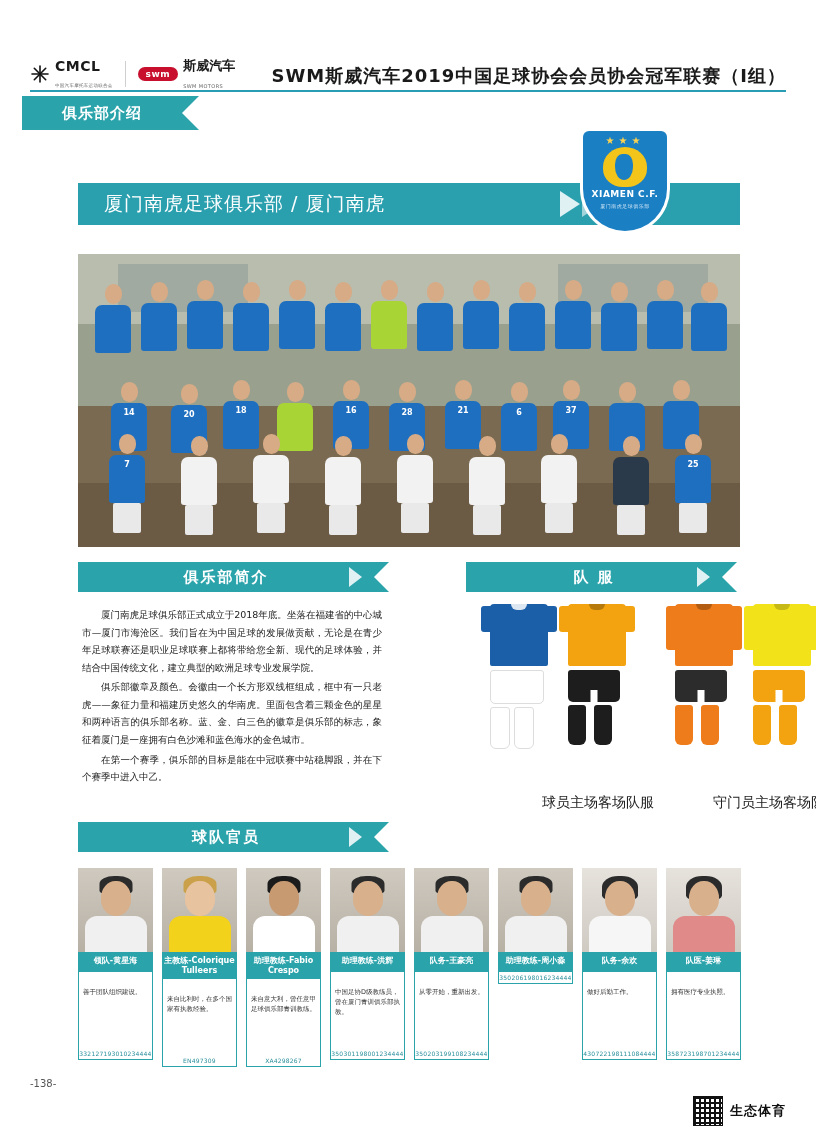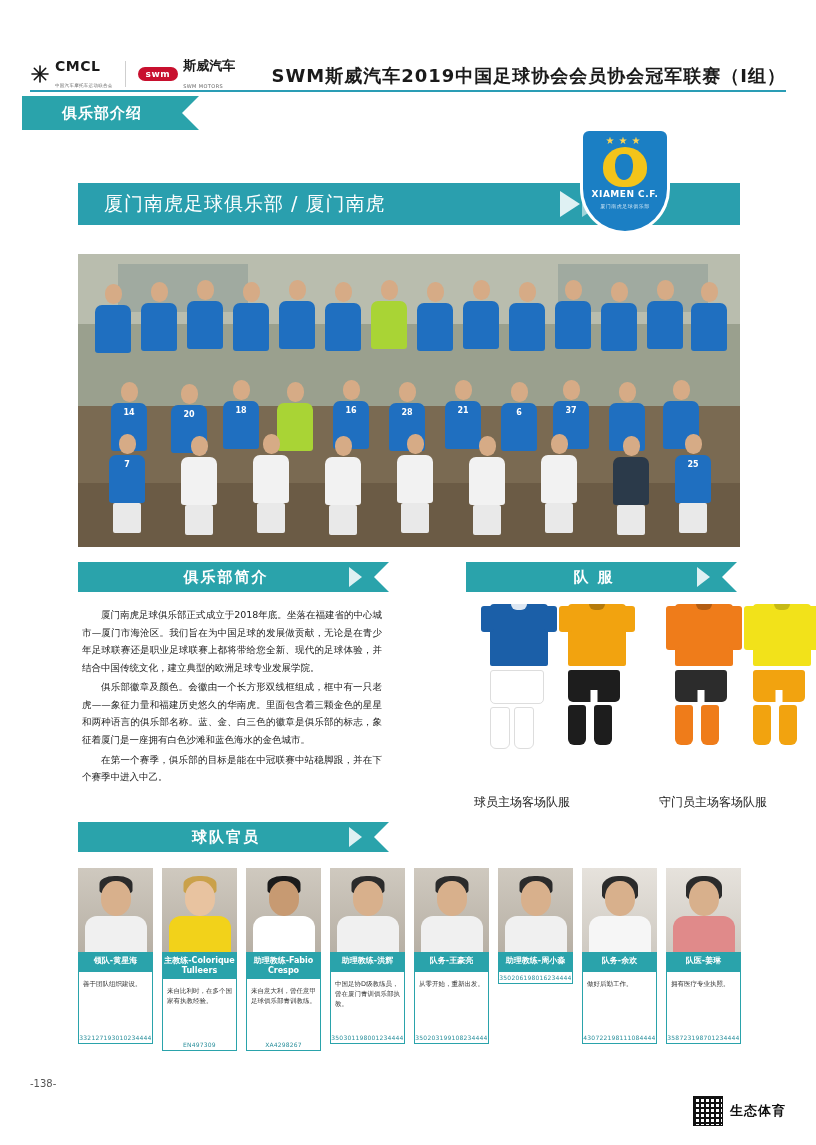--- a/index.html
+++ b/index.html
@@ -171,39 +171,39 @@
   }
   .jersey .sleeveL,.jersey .sleeveR{position:absolute;top:2px;width:13px;height:26px;border-radius:3px;}
   .jersey .sleeveL{left:-9px;}
   .jersey .sleeveR{right:-9px;}
   .jersey .collar{position:absolute;left:50%;top:0;transform:translateX(-50%);width:16px;height:6px;background:rgba(255,255,255,.85);border-radius:0 0 8px 8px;}
   .shorts{width:52px;height:32px;margin-top:4px;border-radius:3px 3px 5px 5px;position:relative;}
   .shorts:after{content:"";position:absolute;left:50%;bottom:0;transform:translateX(-50%);width:7px;height:12px;background:#fff;}
   .socks{width:44px;height:40px;margin-top:3px;display:flex;justify-content:space-between;}
   .socks span{width:18px;height:40px;border-radius:3px 3px 6px 6px;display:block;}
   .kit-caption{
-    position:absolute;width:180px;text-align:left;font-size:12px;color:#222;
+    position:absolute;width:180px;text-align:right;font-size:14px;color:#222;
   }
 
   
   .officials{position:absolute;left:78px;top:868px;width:662px;height:174px;
     display:flex;gap:9px;}
   .official{width:75px;}
   .off-photo{width:75px;height:84px;background:#c9c2b8;position:relative;overflow:hidden;}
   .off-photo .bg{position:absolute;inset:0;background:linear-gradient(180deg,#cfc9bf,#b7b0a5);}
   .off-photo .head{position:absolute;left:50%;top:13px;transform:translateX(-50%);width:30px;height:35px;border-radius:48%;background:#d8b08c;}
   .off-photo .hair{position:absolute;left:50%;top:8px;transform:translateX(-50%);width:33px;height:18px;border-radius:45% 45% 20% 20%;background:#2b2b2b;}
   .off-photo .torso{position:absolute;left:50%;bottom:0;transform:translateX(-50%);width:62px;height:36px;border-radius:12px 12px 0 0;background:#f0f0f0;}
   .off-name{
     background:#2aa3ab;color:#fff;font-size:8px;font-weight:bold;
     text-align:center;padding:4px 1px;line-height:1.2;min-height:12px;
   }
   .off-desc{
     border:1px solid #2aa3ab;border-top:none;border-bottom:none;
-    font-size:6.5px;line-height:1.5;color:#333;padding:8px 4px;height:44px;overflow:hidden;
+    font-size:6.5px;line-height:1.5;color:#333;padding:16px 4px;height:44px;overflow:hidden;
   }
   .off-id{
     border:1px solid #2aa3ab;border-top:none;color:#2a8f9b;font-size:6px;
     text-align:center;padding:2px 0;letter-spacing:.2px;
   }
 
   
   .page-no{
     position:absolute;left:30px;top:1078px;font-size:10px;color:#555;
   }

